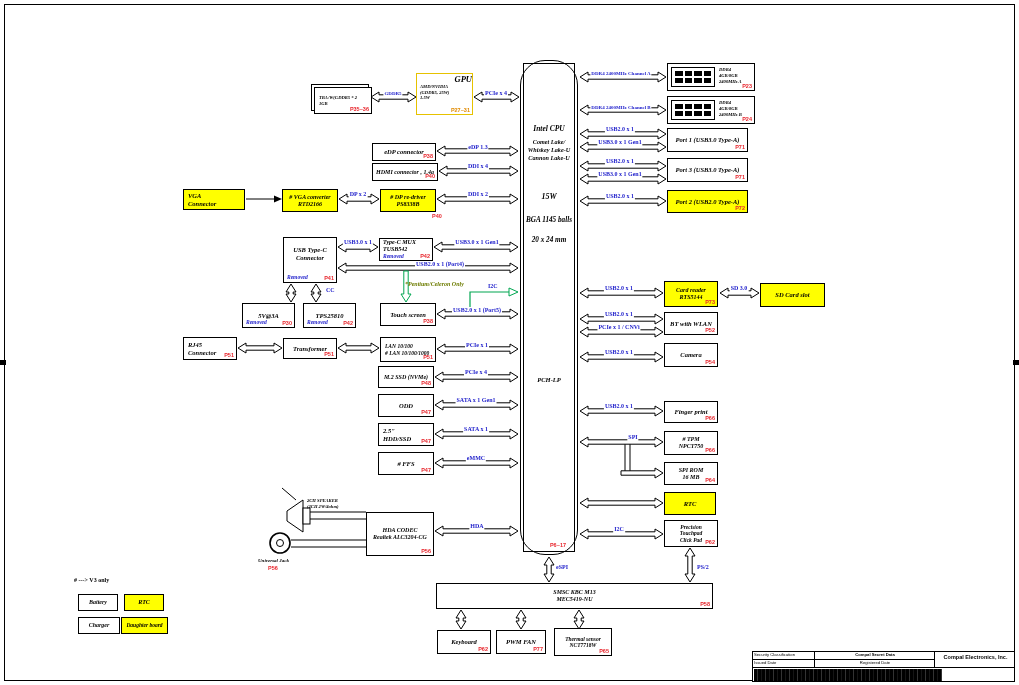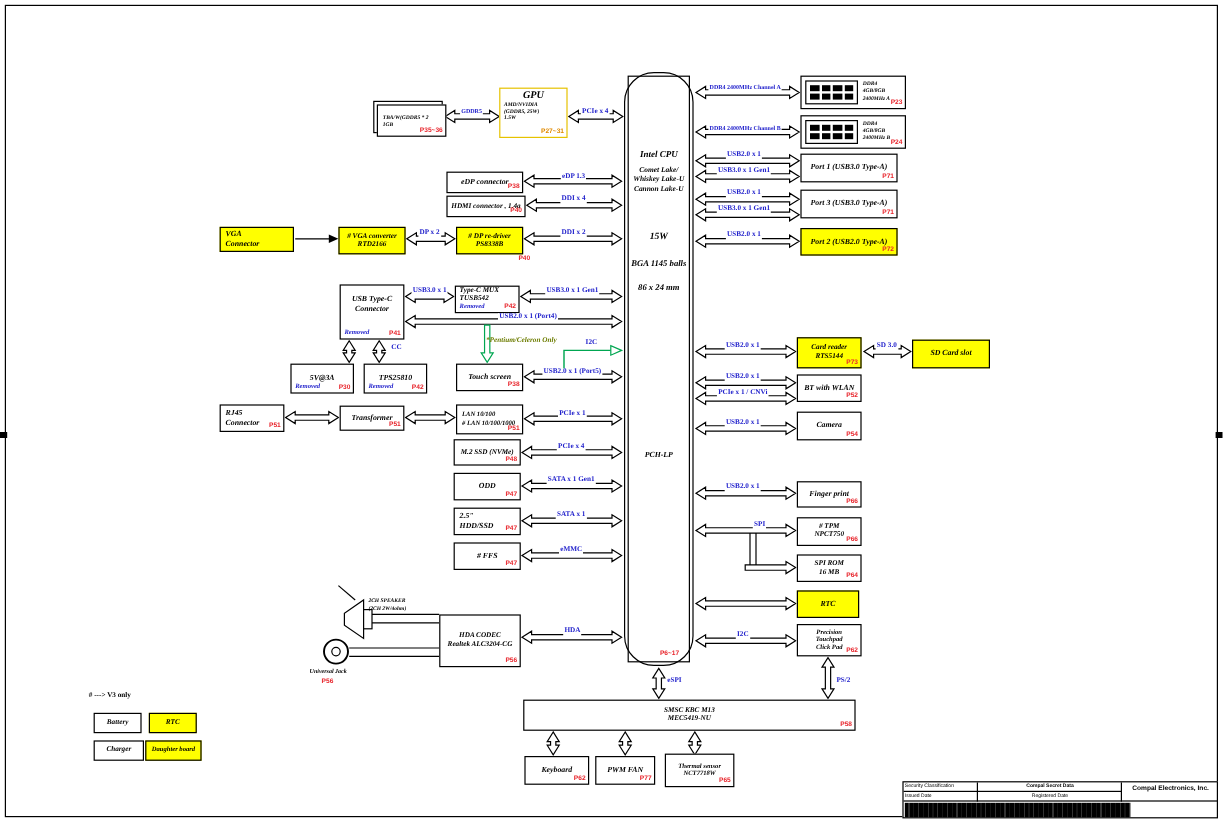--- a/index.html
+++ b/index.html
@@ -137,34 +137,34 @@
     </svg>
 
   <div class="b" style="left:520px;top:60px;width:58px;height:495px;border-radius:25px;">
     <div class="cpu-in">
       <div class="cpu-t" style="top:60px;font-size:7.5px;">Intel CPU</div>
       <div class="cpu-t" style="top:74px;font-size:6.2px;">Comet Lake/</div>
       <div class="cpu-t" style="top:82px;font-size:6.2px;">Whiskey Lake-U</div>
       <div class="cpu-t" style="top:90px;font-size:6.2px;">Cannon Lake-U</div>
       <div class="cpu-t" style="top:128px;font-size:8px;">15W</div>
       <div class="cpu-t" style="top:152px;font-size:7.2px;">BGA 1145 balls</div>
-      <div class="cpu-t" style="top:172px;font-size:7.2px;">86 x 24 mm</div>
+      <div class="cpu-t" style="top:172px;font-size:7.2px;">20 x 24 mm</div>
       <div class="cpu-t" style="top:312px;font-size:6.5px;">PCH-LP</div>
       <div class="ref" style="right:8px;bottom:3px;">P6~17</div>
     </div>
   </div>
 
   <div class="b" style="left:311px;top:84px;width:58px;height:27px;"></div>
   <div class="b lft" style="left:314px;top:87px;width:58px;height:27px;">
     <span class="t45">TBA/W(GDDR5 * 2</span>
     <span class="t45">1GB</span>
     <div class="ref">P35~36</div>
   </div>
   <div class="b" style="left:416px;top:73px;width:57px;height:42px;border-color:#e6c200;">
-    <div style="text-align:center;font-size:8.5px;line-height:10px;font-style:italic;">GPU</div>
+    <div style="text-align:right;font-size:8.5px;line-height:10px;font-style:italic;">GPU</div>
     <div class="t45" style="padding-left:3px;">AMD/NVIDIA</div>
     <div class="t45" style="padding-left:3px;">(GDDR5, 25W)</div>
     <div class="t45" style="padding-left:3px;">1.5W</div>
     <div class="ref" style="color:#e08a00;">P27~31</div>
   </div>
 
   <div class="b ctr t65" style="left:372px;top:143px;width:64px;height:18px;">
     <span>eDP connector</span>
     <div class="ref">P38</div>
   </div>

